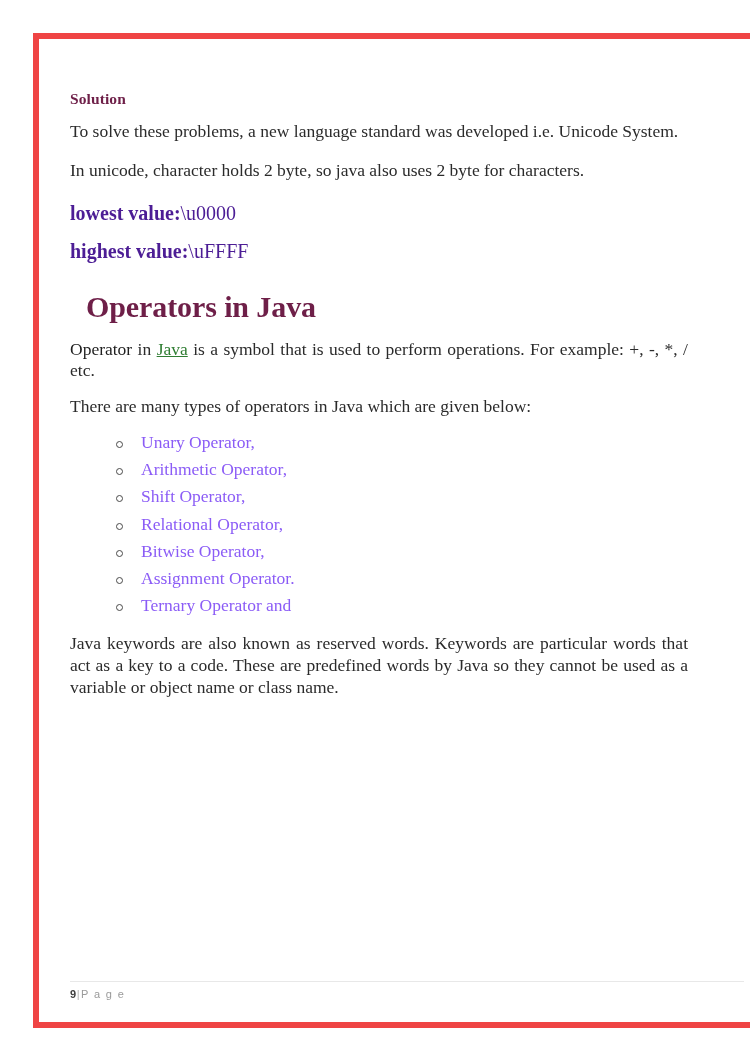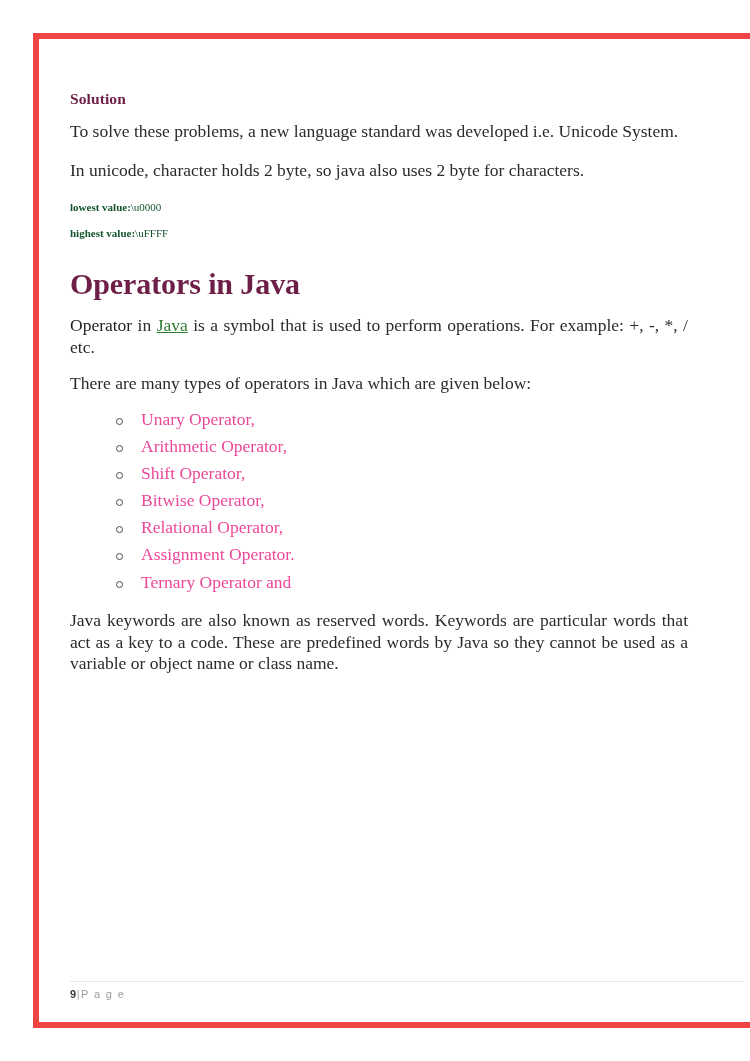--- a/index.html
+++ b/index.html
@@ -71,58 +71,58 @@
     text-align: justify;
     text-justify: inter-word;
   }
 
   .bold-lead {
     font-weight: normal;
     color: #1f1f1f;
   }
 
   .kv-line {
-    font-size: 11px;
-    color: #14532d;
+    font-size: 20px;
+    color: #4c1d95;
     margin: 12px 0 0 0;
     line-height: 1.3;
   }
   .kv-line .kv-key {
     font-weight: bold;
   }
   .kv-line .kv-val {
     font-weight: normal;
   }
 
   h1.section-heading {
     color: #6e1f48;
     font-size: 30px;
     font-weight: bold;
-    margin: 26px 0 0 0;
+    margin: 26px 0 0 16px;
     line-height: 1.15;
     letter-spacing: -0.1px;
   }
 
   h1.section-heading.second {
     margin-top: 24px;
     font-size: 29px;
   }
 
   .link-java {
     color: #2f7d32;
   }
 
   ul.operator-list {
     margin: 11px 0 0 0;
     padding: 0 0 0 46px;
     list-style: none;
   }
   ul.operator-list li {
     position: relative;
-    color: #ec4899;
+    color: #8b5cf6;
     font-size: 17.5px;
     line-height: 1.55;
     padding-left: 25px;
   }
   ul.operator-list li::before {
     content: "";
     position: absolute;
     left: 0;
     top: 12px;
     width: 5px;
@@ -185,22 +185,22 @@
       <p class="body-text justified spaced">
         <span class="bold-lead">Operator</span><span> in </span><a class="link-java" href="#">Java</a><span> is a symbol that is used to perform operations. For example: +, -, *, / etc.</span>
       </p>
 
       <p class="body-text spaced">There are many types of operators in Java which are given below:</p>
 
       <ul class="operator-list">
         <li>Unary Operator,</li>
         <li>Arithmetic Operator,</li>
         <li>Shift Operator,</li>
+        <li>Relational Operator,</li>
         <li>Bitwise Operator,</li>
-        <li>Relational Operator,</li>
         <li>Assignment Operator.</li>
         <li>Ternary Operator and</li>
       </ul>
 
 
       <p class="body-text justified spaced">Java keywords are also known as reserved words. Keywords are particular words that act as a key to a code. These are predefined words by Java so they cannot be used as a variable or object name or class name.</p>
 
     </div>
 
     <div class="footer">

